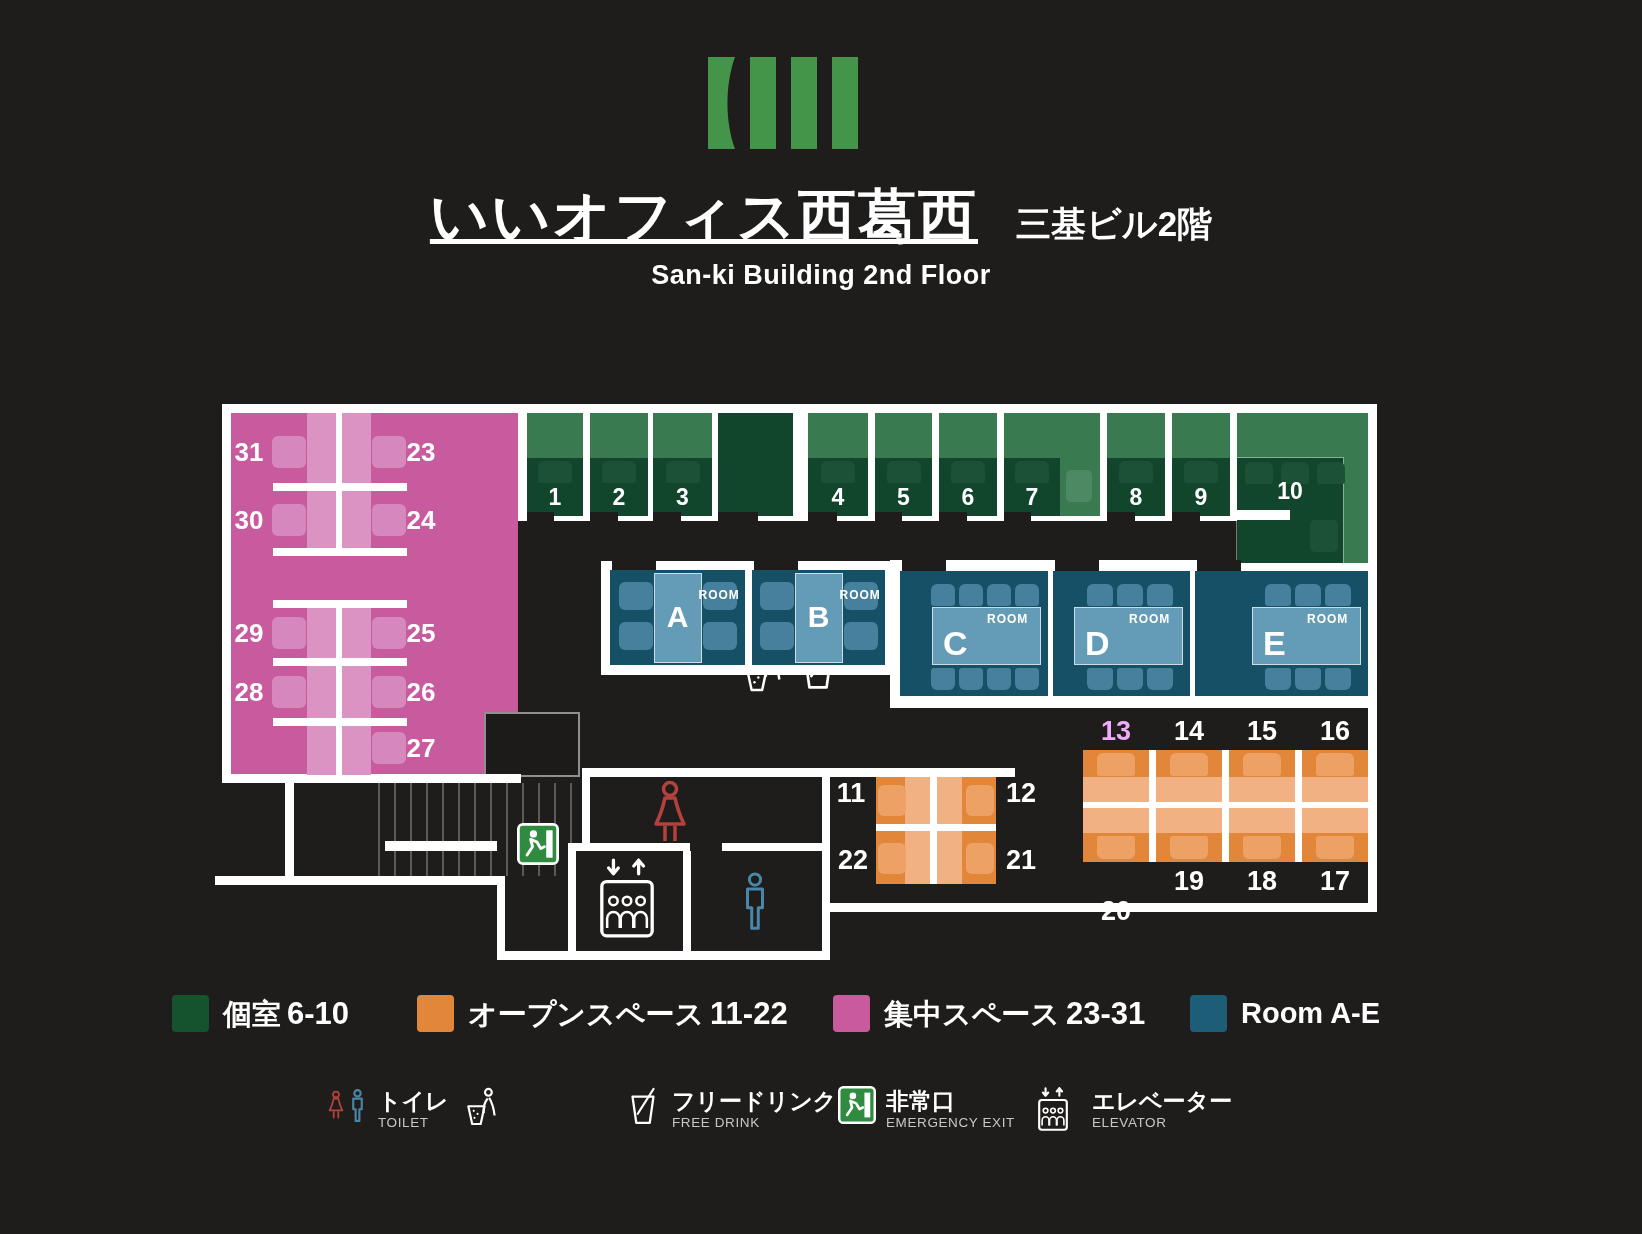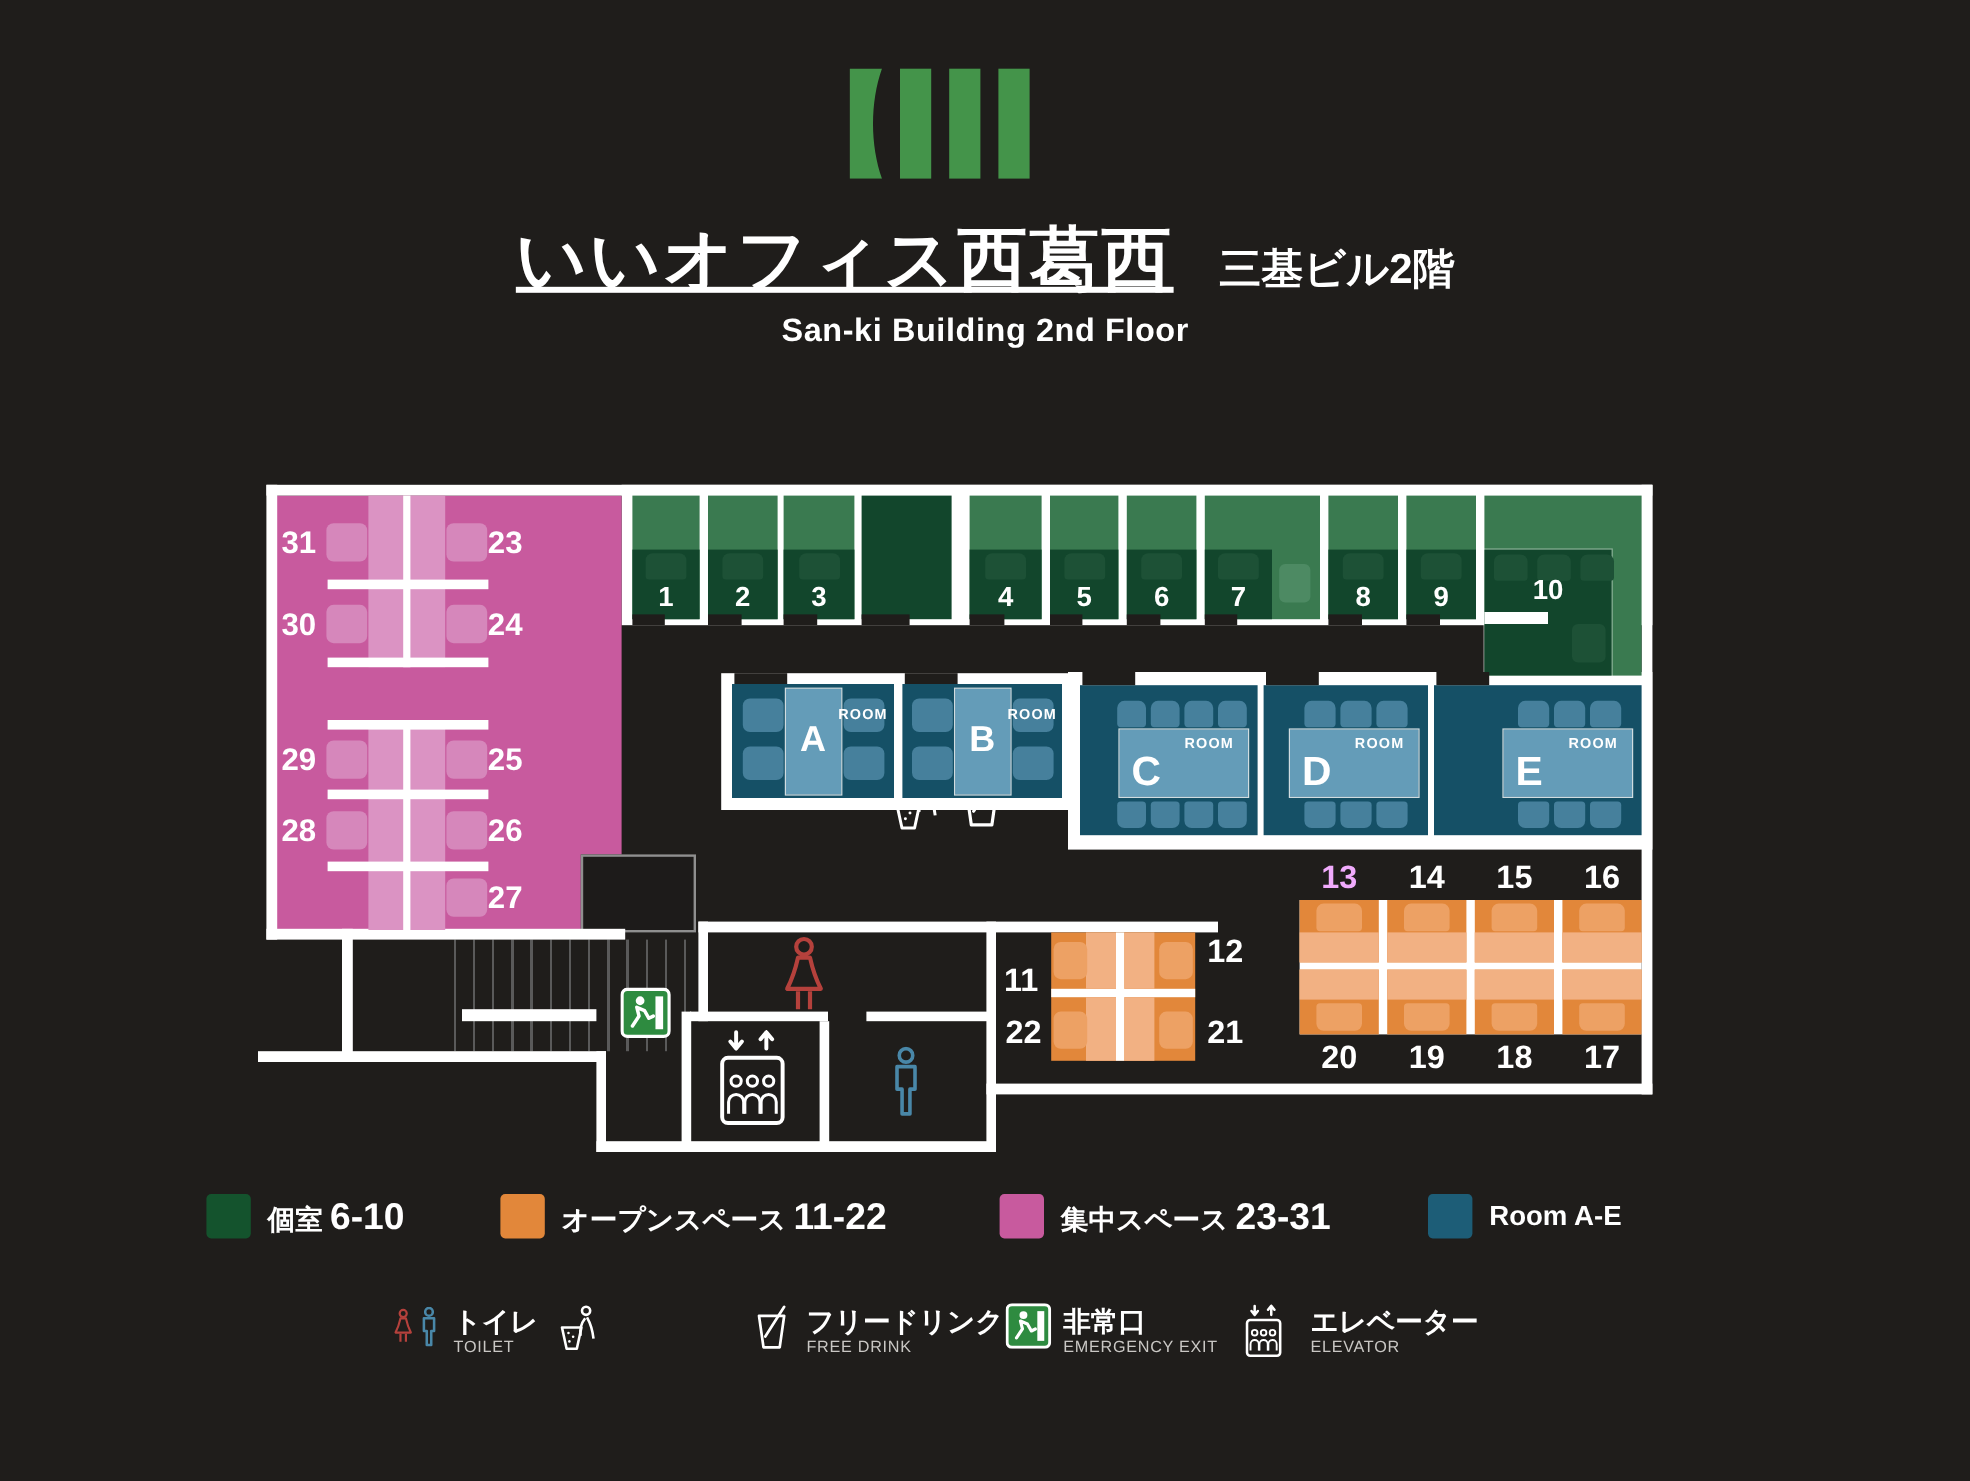--- a/index.html
+++ b/index.html
@@ -9,21 +9,21 @@
   .w{position:absolute;background:#fff;}
   .hdr-title{position:absolute;left:0;top:178px;width:1642px;text-align:center;white-space:nowrap;}
   .hdr-title .main{font-size:58px;font-weight:900;letter-spacing:2px;text-decoration:underline;}
   .hdr-title .side{font-size:35px;font-weight:800;margin-left:38px;}
   .hdr-sub{position:absolute;left:0;top:260px;width:1642px;text-align:center;
            font-size:27px;font-weight:700;letter-spacing:.5px;}
   .roomtag{position:absolute;color:#fff;font-weight:700;}
   .roomtag .t1{display:block;font-size:12px;letter-spacing:1px;line-height:14px;margin-left:44px;}
   .roomtag .t2{display:block;font-size:34px;line-height:34px;}
   .legend-zone-label{position:absolute;height:41px;line-height:41px;white-space:nowrap;}
-  .legend-zone-label .lz{font-size:23px;font-weight:800;}
+  .legend-zone-label .lz{font-size:29px;font-weight:800;}
   .legend-zone-label .rz{font-size:31px;font-weight:800;margin-left:6px;}
   .fac-ja{font-size:23px;font-weight:800;line-height:26px;white-space:nowrap;}
   .fac-en{font-size:13.5px;color:#c9c7c4;letter-spacing:.6px;line-height:18px;white-space:nowrap;}
 </style>
 </head>
 <body>
 
 <div class="stage">
 
   <div class="abs" style="left:708px;top:57px;width:152px;height:92px">
@@ -270,33 +270,33 @@
       <div class="abs" style="left: 876px; top: 824px; width: 120px; height: 7px; background: rgb(255, 255, 255);"></div>
       <div class="abs" style="left: 930px; top: 777px; width: 7px; height: 107px; background: rgb(255, 255, 255);"></div>
       <div class="abs" style="left: 905px; top: 777px; width: 25px; height: 47px; background: rgb(242, 177, 131);"></div>
       <div class="abs" style="left: 937px; top: 777px; width: 25px; height: 47px; background: rgb(242, 177, 131);"></div>
       <div class="abs" style="left: 905px; top: 831px; width: 25px; height: 53px; background: rgb(242, 177, 131);"></div>
       <div class="abs" style="left: 937px; top: 831px; width: 25px; height: 53px; background: rgb(242, 177, 131);"></div>
       <div class="abs" style="left: 878px; top: 785px; width: 28px; height: 31px; background: rgb(237, 161, 100); border-radius: 6px;"></div>
       <div class="abs" style="left: 966px; top: 785px; width: 28px; height: 31px; background: rgb(237, 161, 100); border-radius: 6px;"></div>
       <div class="abs" style="left: 878px; top: 843px; width: 28px; height: 31px; background: rgb(237, 161, 100); border-radius: 6px;"></div>
       <div class="abs" style="left: 966px; top: 843px; width: 28px; height: 31px; background: rgb(237, 161, 100); border-radius: 6px;"></div>
-      <div class="abs" style="left: 830px; top: 779px; width: 42px; height: 28px; font-size: 27px; line-height: 28px; font-weight: 700; text-align: center; color: rgb(255, 255, 255); margin-top: 24px;">11</div>
+      <div class="abs" style="left: 830px; top: 779px; width: 42px; height: 28px; font-size: 27px; line-height: 28px; font-weight: 700; text-align: center; color: rgb(255, 255, 255);">11</div>
       <div class="abs" style="left: 1000px; top: 779px; width: 42px; height: 28px; font-size: 27px; line-height: 28px; font-weight: 700; text-align: center; color: rgb(255, 255, 255);">12</div>
       <div class="abs" style="left: 832px; top: 846px; width: 42px; height: 28px; font-size: 27px; line-height: 28px; font-weight: 700; text-align: center; color: rgb(255, 255, 255);">22</div>
       <div class="abs" style="left: 1000px; top: 846px; width: 42px; height: 28px; font-size: 27px; line-height: 28px; font-weight: 700; text-align: center; color: rgb(255, 255, 255);">21</div>
       <div class="abs" style="left: 1083px; top: 750px; width: 285px; height: 112px; background: rgb(255, 255, 255);"></div>
       <div class="abs" style="left: 1083px; top: 750px; width: 66px; height: 52px; background: rgb(226, 135, 58);"></div>
       <div class="abs" style="left: 1097px; top: 753px; width: 38px; height: 23px; background: rgb(237, 161, 100); border-radius: 6px 6px 3px 3px;"></div>
       <div class="abs" style="left: 1083px; top: 777px; width: 66px; height: 25px; background: rgb(242, 177, 131);"></div>
       <div class="abs" style="left: 1083px; top: 808px; width: 66px; height: 54px; background: rgb(226, 135, 58);"></div>
       <div class="abs" style="left: 1083px; top: 808px; width: 66px; height: 25px; background: rgb(242, 177, 131);"></div>
       <div class="abs" style="left: 1097px; top: 836px; width: 38px; height: 23px; background: rgb(237, 161, 100); border-radius: 3px 3px 6px 6px;"></div>
       <div class="abs" style="left: 1083px; top: 716px; width: 66px; height: 30px; font-size: 27px; line-height: 30px; font-weight: 700; text-align: center; color: #f0abfc;">13</div>
-      <div class="abs" style="left: 1083px; top: 866px; width: 66px; height: 30px; font-size: 27px; line-height: 30px; font-weight: 700; text-align: center; color: rgb(255, 255, 255);">20</div>
+      <div class="abs" style="left: 1083px; top: 896px; width: 66px; height: 30px; font-size: 27px; line-height: 30px; font-weight: 700; text-align: center; color: rgb(255, 255, 255);">20</div>
       <div class="abs" style="left: 1156px; top: 750px; width: 66px; height: 52px; background: rgb(226, 135, 58);"></div>
       <div class="abs" style="left: 1170px; top: 753px; width: 38px; height: 23px; background: rgb(237, 161, 100); border-radius: 6px 6px 3px 3px;"></div>
       <div class="abs" style="left: 1156px; top: 777px; width: 66px; height: 25px; background: rgb(242, 177, 131);"></div>
       <div class="abs" style="left: 1156px; top: 808px; width: 66px; height: 54px; background: rgb(226, 135, 58);"></div>
       <div class="abs" style="left: 1156px; top: 808px; width: 66px; height: 25px; background: rgb(242, 177, 131);"></div>
       <div class="abs" style="left: 1170px; top: 836px; width: 38px; height: 23px; background: rgb(237, 161, 100); border-radius: 3px 3px 6px 6px;"></div>
       <div class="abs" style="left: 1156px; top: 716px; width: 66px; height: 30px; font-size: 27px; line-height: 30px; font-weight: 700; text-align: center; color: rgb(255, 255, 255);">14</div>
       <div class="abs" style="left: 1156px; top: 866px; width: 66px; height: 30px; font-size: 27px; line-height: 30px; font-weight: 700; text-align: center; color: rgb(255, 255, 255);">19</div>
       <div class="abs" style="left: 1229px; top: 750px; width: 66px; height: 52px; background: rgb(226, 135, 58);"></div>
       <div class="abs" style="left: 1243px; top: 753px; width: 38px; height: 23px; background: rgb(237, 161, 100); border-radius: 6px 6px 3px 3px;"></div>

